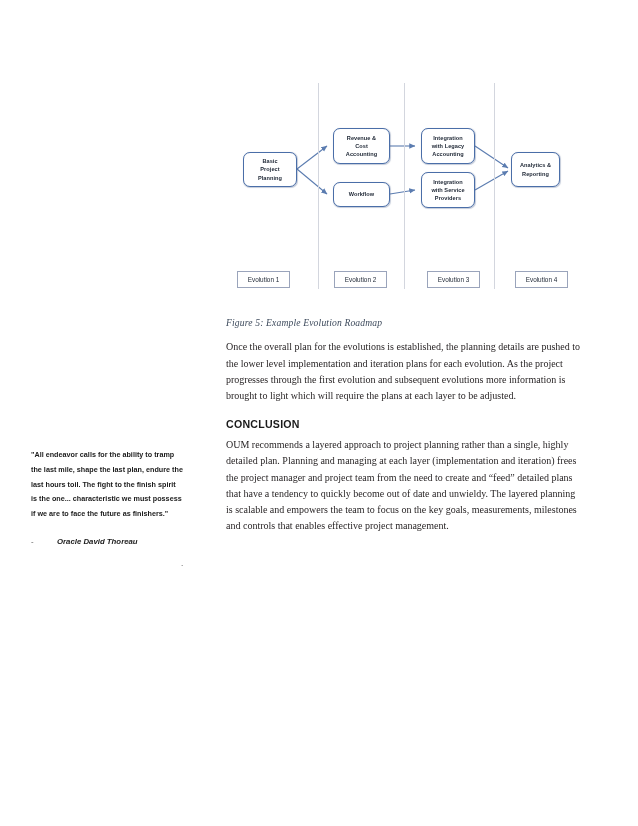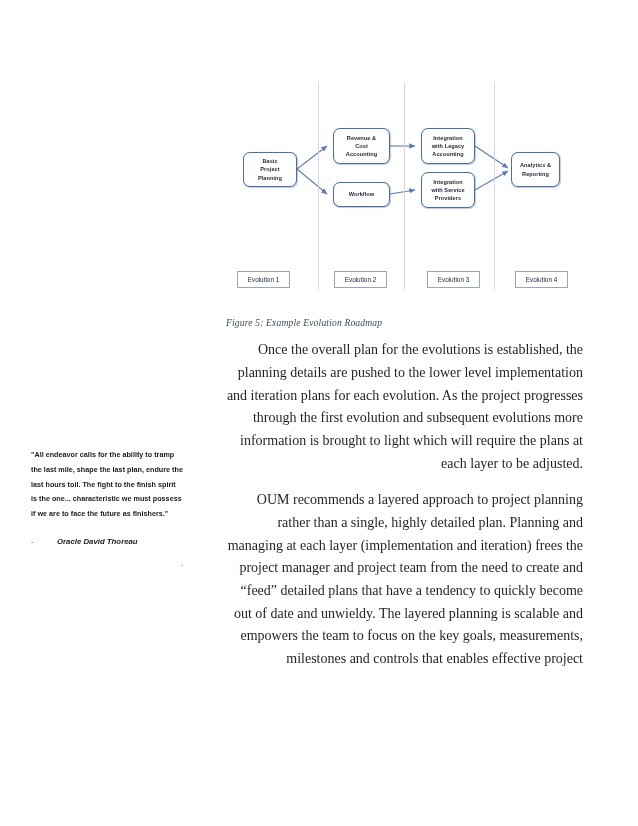--- a/index.html
+++ b/index.html
@@ -84,25 +84,25 @@
     font-family: "Liberation Serif", serif;
     font-style: italic;
     font-size: 9.6px;
     color: #3d4a5c;
     line-height: 1.5;
     margin: 0 0 9px 0;
     letter-spacing: 0.15px;
   }
   .body-para {
     font-family: "Liberation Serif", serif;
-    font-size: 14px;
+    font-size: 10px;
     color: #231f20;
     line-height: 1.62;
     margin: 0 0 14px 0;
-    text-align: right;
+    text-align: left;
   }
   .section-head {
     font-family: "Liberation Sans", sans-serif;
     font-weight: bold;
     font-size: 10.6px;
     color: #1a1a1a;
     letter-spacing: 0.25px;
     margin: 0 0 7px 0;
   }
 
@@ -223,20 +223,21 @@
     <div class="evo-label" style="left:104px; top:191px; width:53px; height:17px;">Evolution 2</div>
     <div class="evo-label" style="left:197px; top:191px; width:53px; height:17px;">Evolution 3</div>
     <div class="evo-label" style="left:285px; top:191px; width:53px; height:17px;">Evolution 4</div>
   </div>
 
   <div id="maincol">
     <p class="fig-caption">Figure 5:  Example Evolution Roadmap</p>
 
     <p class="body-para">Once the overall plan for the evolutions is established, the planning details are pushed to the lower level implementation and iteration plans for each evolution. As the project progresses through the first evolution and subsequent evolutions more information is brought to light which will require the plans at each layer to be adjusted.</p>
 
+    <h2 class="section-head">CONCLUSION</h2>
 
     <p class="body-para">OUM recommends a layered approach to project planning rather than a single, highly detailed plan.  Planning and managing at each layer (implementation and iteration) frees the project manager and project team from the need to create and “feed” detailed plans that have a tendency to quickly become out of date and unwieldy.  The layered planning is scalable and empowers the team to focus on the key goals, measurements, milestones and controls that enables effective project management.</p>
   </div>
 
   <div id="quote">
     <p class="quote-text">"All endeavor calls for the ability to tramp the last mile, shape the last plan, endure the last hours toil. The fight to the finish spirit is the one... characteristic we must possess if we are to face the future as finishers."</p>
     <div class="quote-attrib-row">
       <span class="quote-dash">-</span>
       <span>Oracle David Thoreau</span>
     </div>

